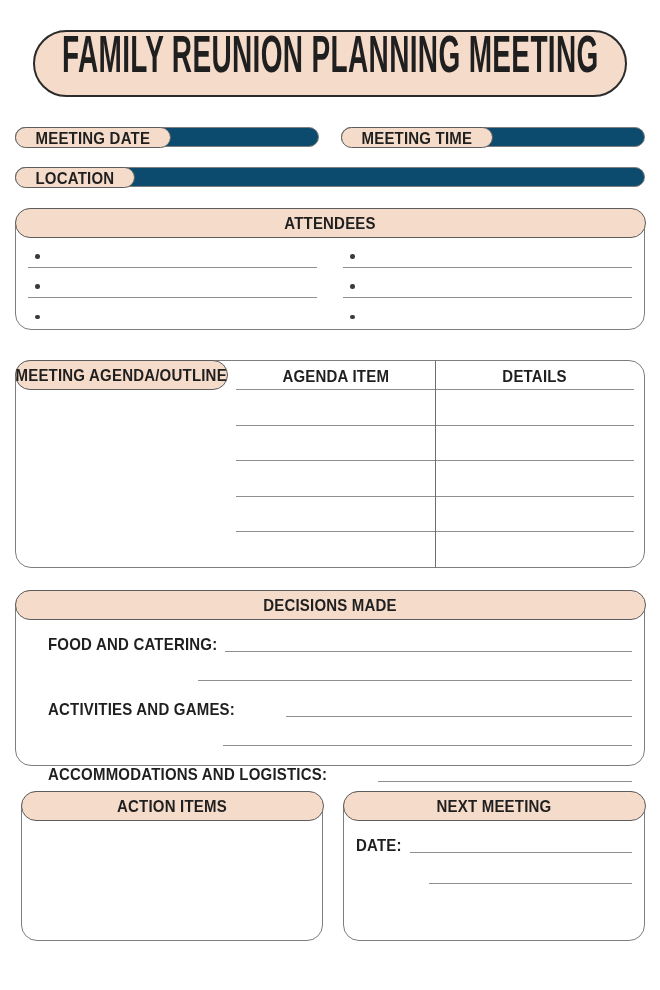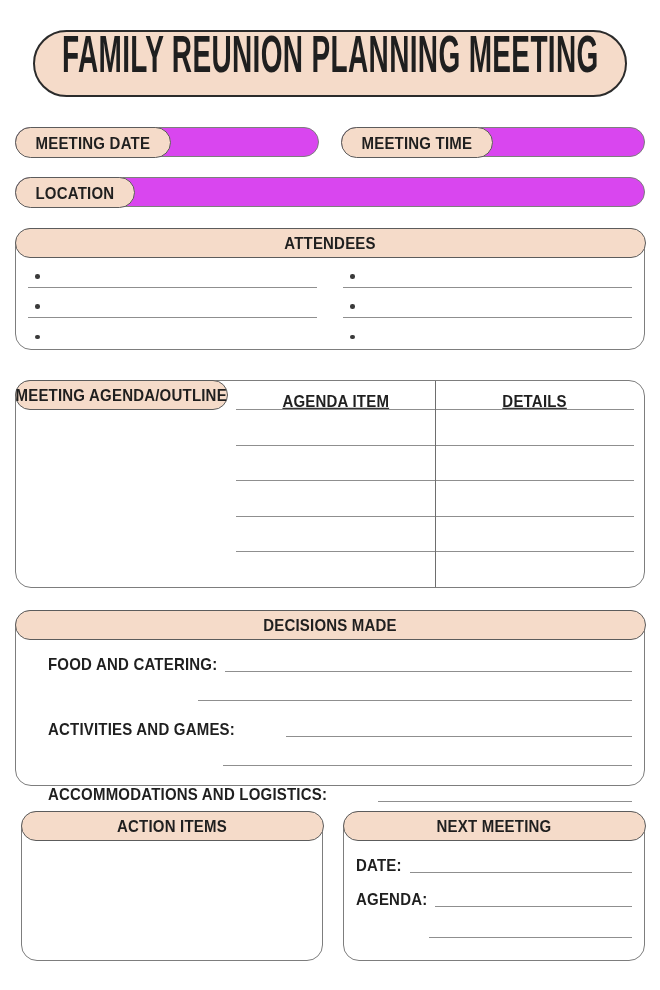--- a/index.html
+++ b/index.html
@@ -32,21 +32,21 @@
   }
   .title-text{
     font-size:40px;font-weight:bold;white-space:nowrap;letter-spacing:.5px;
     display:inline-block;transform:scale(.70,1.30);transform-origin:center;
   }
 
   
   .field-row{display:flex;gap:22px;margin-top:30px;}
   .field-row.single{margin-top:20px;}
   .pill-field{
-    flex:1;height:30px;background:#d946ef;
+    flex:1;height:20px;background:#0c4a6e;
     border:1.5px solid var(--boxBorder);
     border-radius:16px;
     display:flex;align-items:stretch;
   }
   .pill-tag{
     background:var(--peach);
     border:1.5px solid var(--tagBorder);
     border-radius:16px;
     margin:-1.5px;
     padding:0 20px;
@@ -89,21 +89,21 @@
   
   .agenda{margin-top:30px;height:208px;display:flex;flex-direction:row;}
   .agenda-body{flex:1;position:relative;display:flex;flex-direction:column;}
   .agenda-body::before{
     content:"";position:absolute;left:50%;top:0;bottom:0;width:1.3px;background:#6e6e6e;
   }
   .agenda-cols{
     height:29px;display:flex;margin:0 10px;
     border-bottom:1.3px solid var(--line);
   }
-  .agenda-cols > div{flex:1;display:flex;align-items:flex-end;justify-content:center;text-decoration:underline;}
+  .agenda-cols > div{flex:1;display:flex;align-items:center;justify-content:center;}
   .agenda-row{flex:1;margin:0 10px;border-bottom:1.3px solid var(--line);}
   .agenda-row.last{border-bottom:none;}
 
   
   .decisions{margin-top:22px;height:176px;}
   .dec-body{padding:12px 12px 0;}
   .dec-row{display:flex;align-items:flex-end;height:20px;margin-left:20px;}
   .dec-row .write-line{flex:1;margin-left:8px;border-bottom:1.3px solid var(--line);height:2px;}
   .dec-extra{border-bottom:1.3px solid var(--line);height:0;margin-top:28px;}
   .dec-extra.g1{margin-left:170px;}
@@ -242,22 +242,18 @@
 
     <section class="box half">
       <div class="box-header">
         <span class="lbl tall">NEXT MEETING</span>
       </div>
       <div class="nm-body">
         <div class="nm-row">
           <span class="lbl tall-l">DATE:</span>
           <span class="write-line"></span>
         </div>
-        <div class="nm-row">
-          <span class="lbl tall-l">AGENDA:</span>
-          <span class="write-line"></span>
-        </div>
         <div class="nm-extra"></div>
       </div>
     </section>
 
   </div>
 </div>
 
 </body></html>

